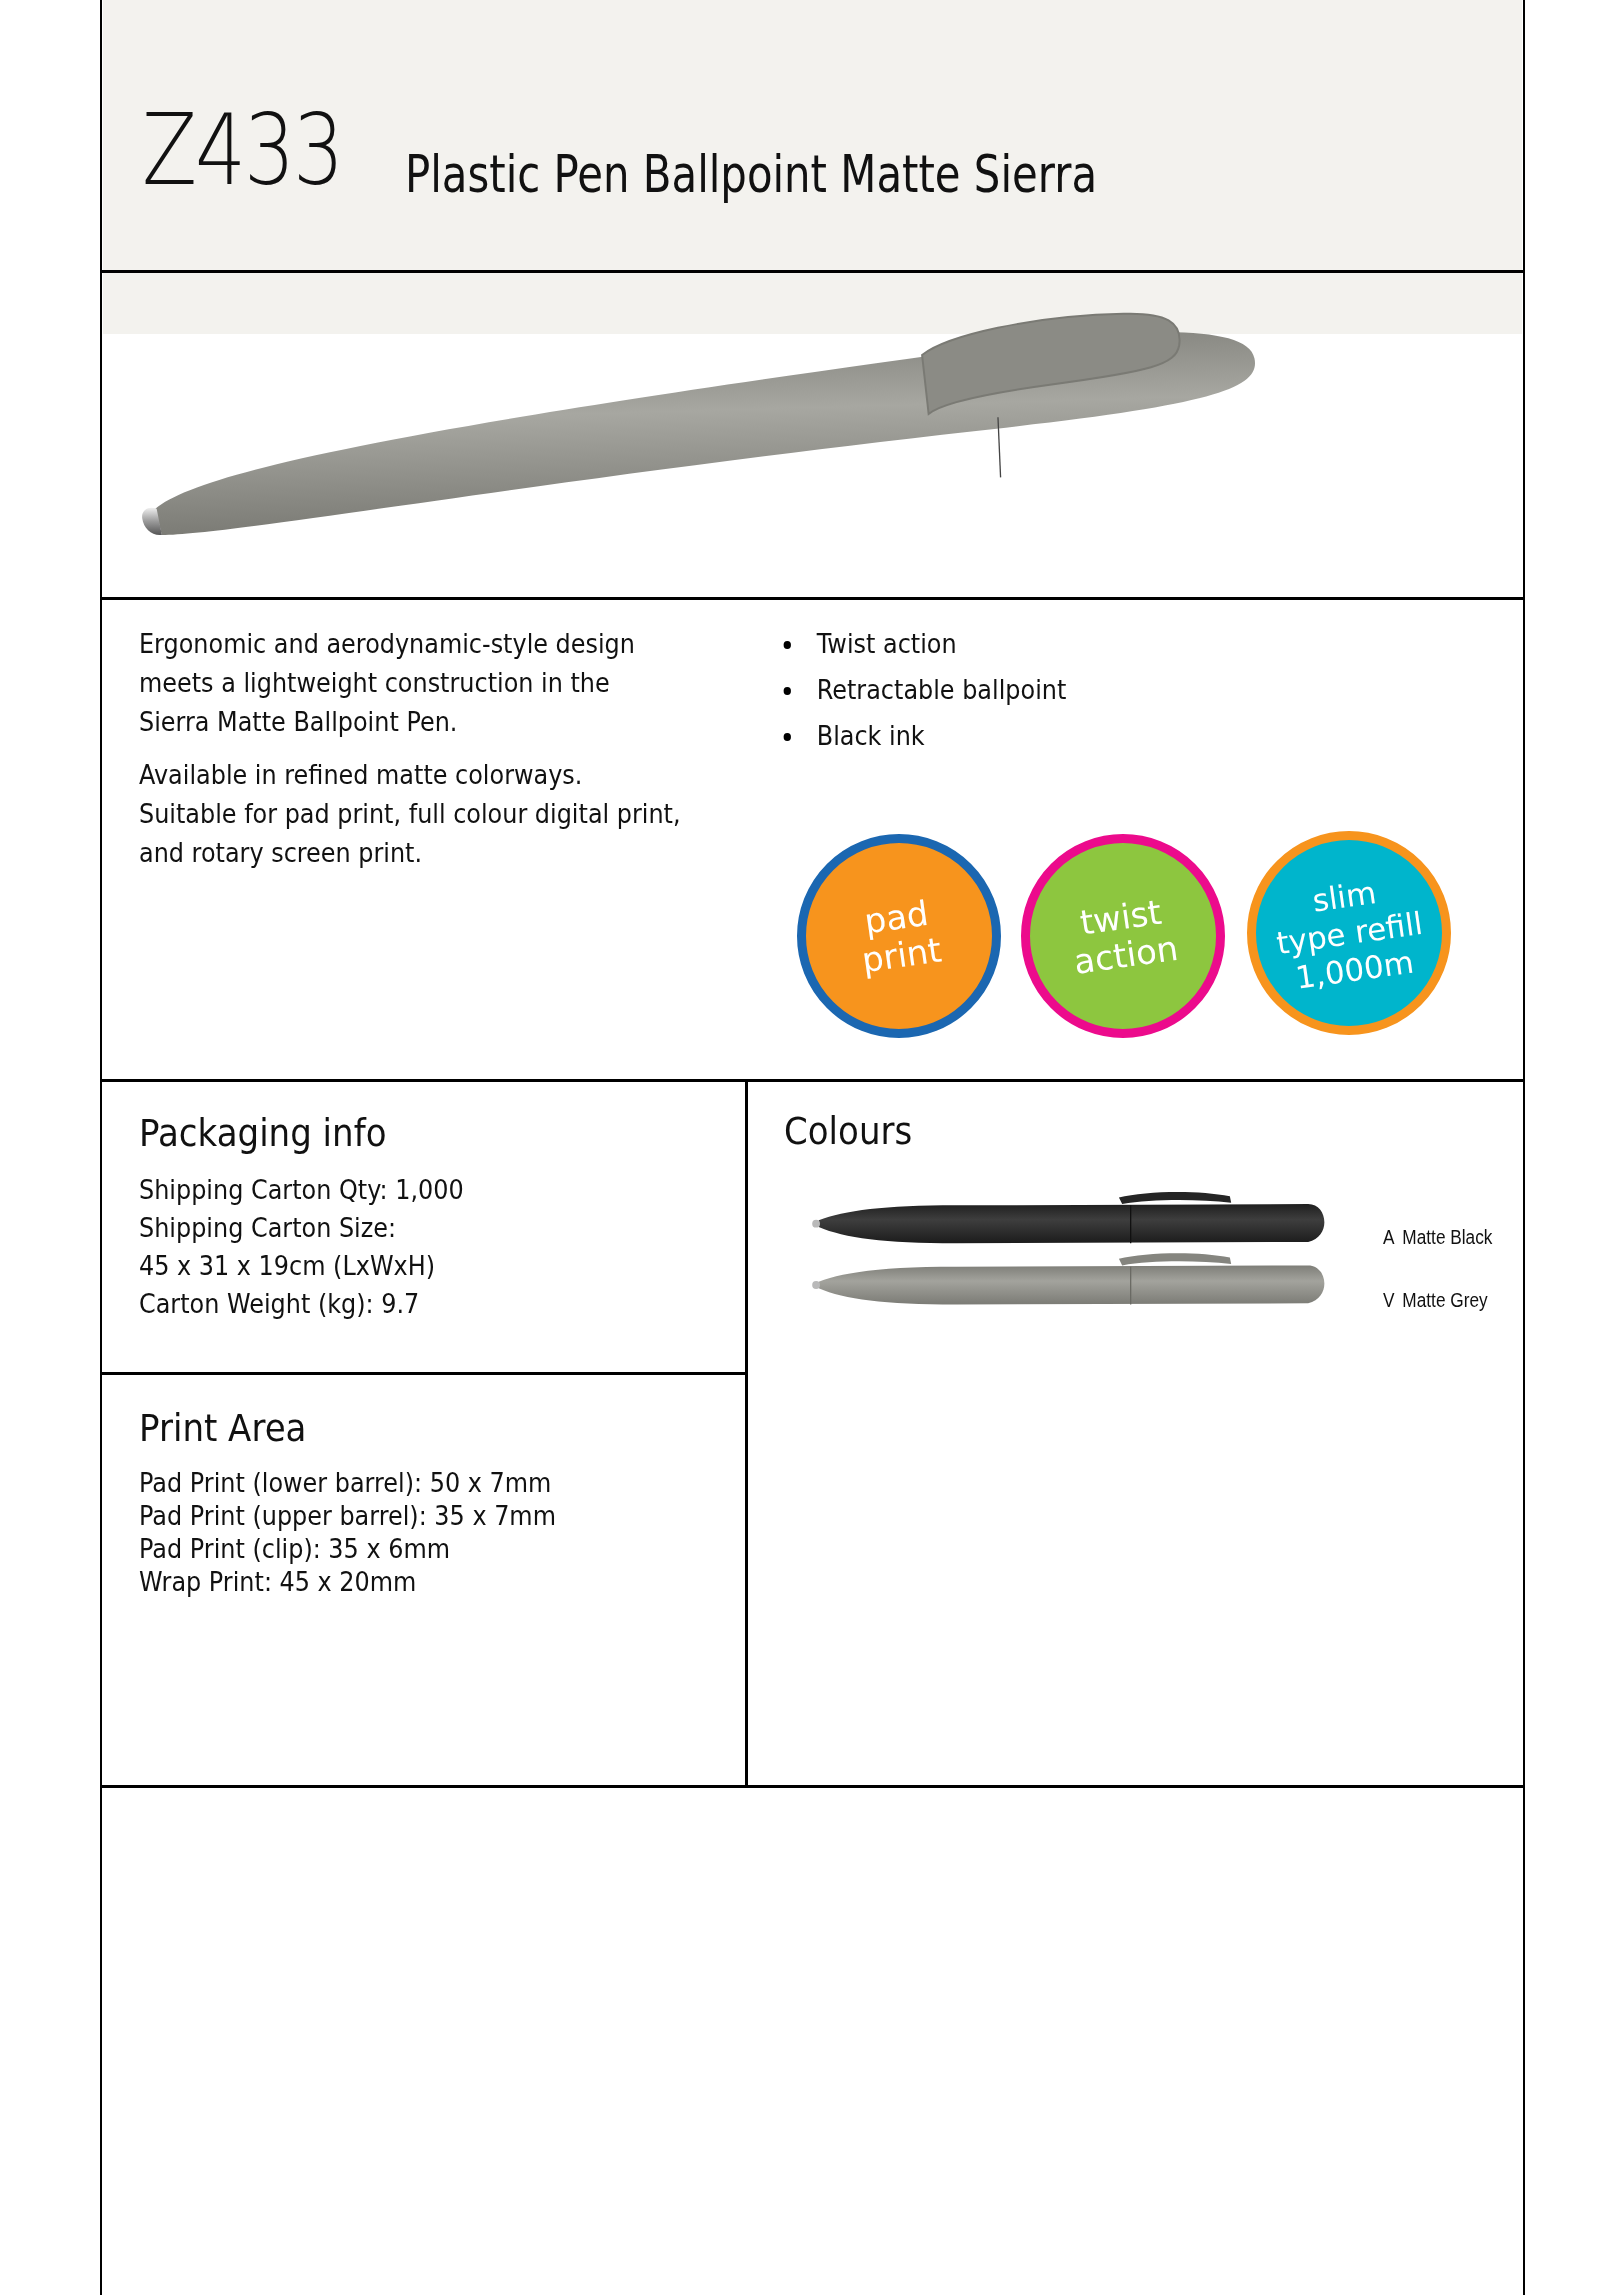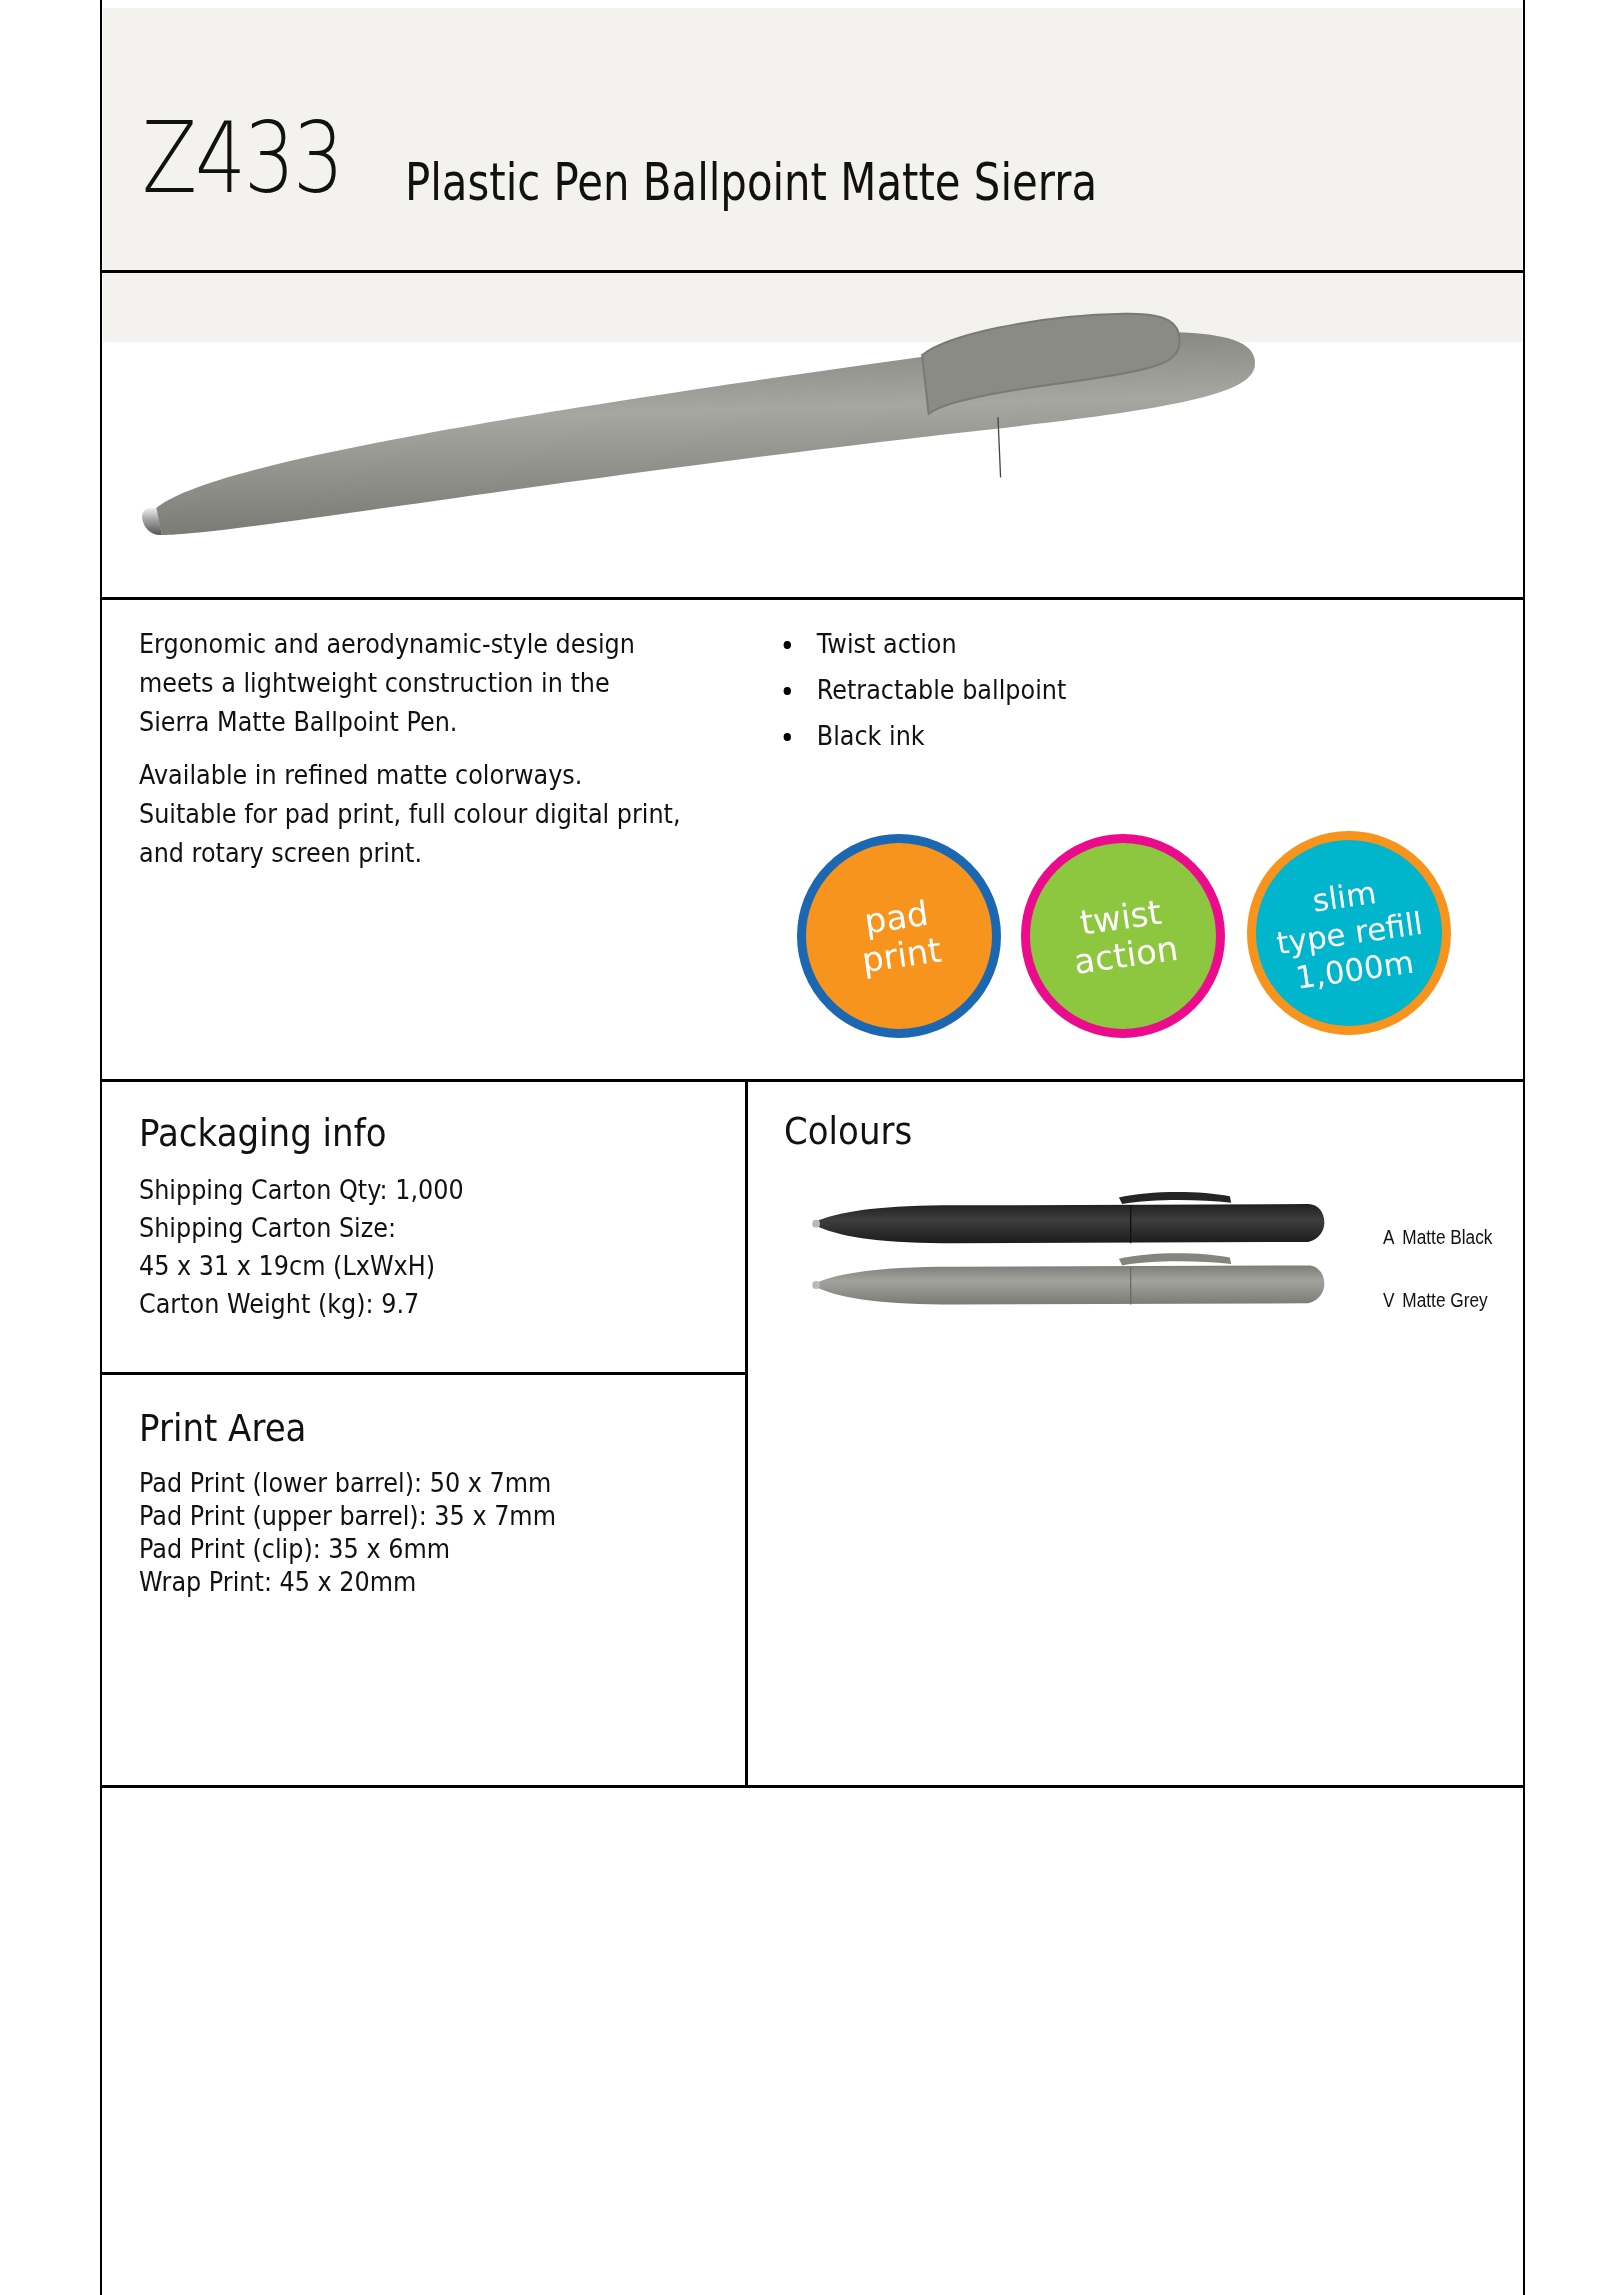--- a/index.html
+++ b/index.html
@@ -3,21 +3,21 @@
 <meta charset="utf-8">
 <style>
   html, body { margin:0; padding:0; background:#ffffff; }
   body { width:1623px; height:2295px; position:relative; overflow:hidden;
          font-family:"DejaVu Sans", "Liberation Sans", sans-serif; color:#111; }
   .frame { position:absolute; left:100px; top:0; width:1425px; height:2295px;
            border-left:2.6px solid #000; border-right:2.6px solid #000; box-sizing:border-box; }
   .hline { position:absolute; height:2.6px; background:#000; }
   .vline { position:absolute; width:2.6px; background:#000; }
 
-  .header { position:absolute; left:103px; top:8px; width:1419px; height:334px; background:#f3f2ee; }
+  .header { position:absolute; left:103px; top:0; width:1419px; height:334px; background:#f3f2ee; }
   .code { position:absolute; left:39px; top:101px; font-size:98px; font-weight:300; letter-spacing:-2.6px;
           transform:scaleX(0.82); transform-origin:left top; line-height:1; }
   .title { position:absolute; left:302px; top:149px; font-size:51px; transform:scaleX(0.82);
            transform-origin:left top; white-space:nowrap; line-height:1; }
 
   .hero { position:absolute; left:103px; top:273px; width:1419px; height:325px; }
 
   .desc { position:absolute; left:139px; top:625px; width:589px; font-size:26px; line-height:39px;
           transform:scaleX(0.92); transform-origin:left top; }
   .desc p { margin:0 0 14.4px 0; }

